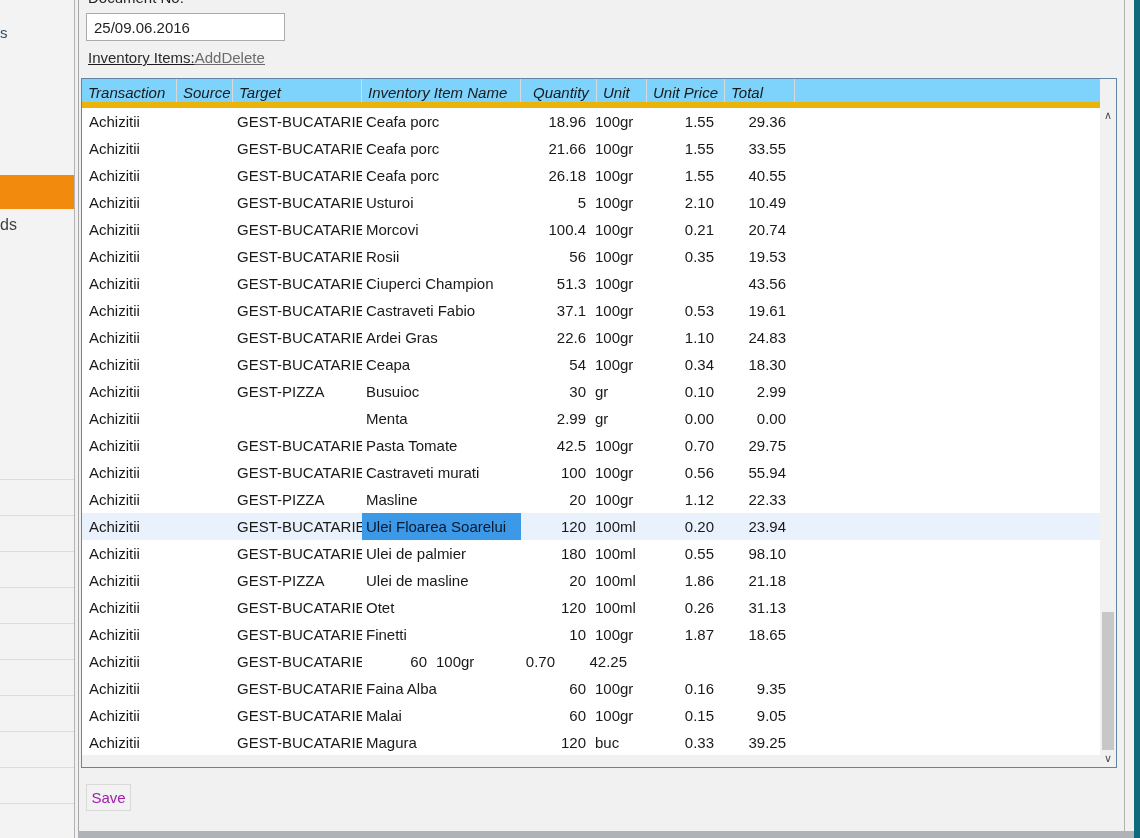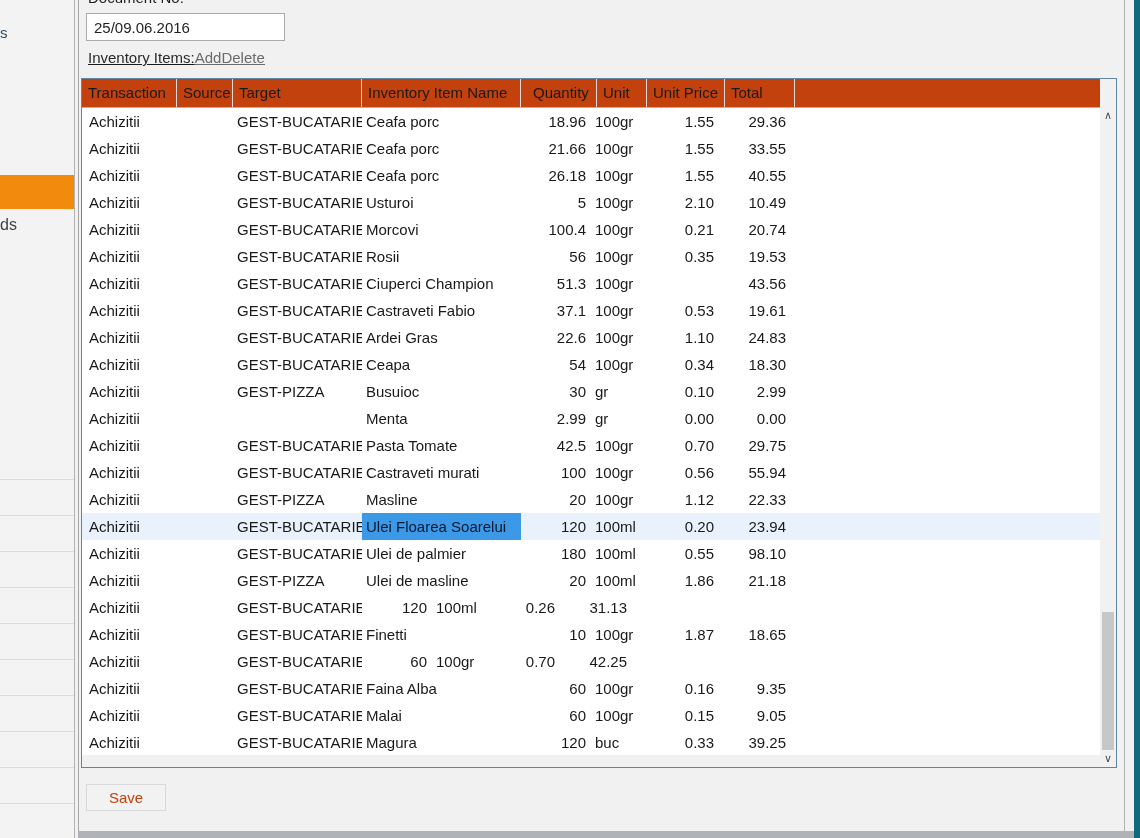--- a/index.html
+++ b/index.html
@@ -28,21 +28,21 @@
     font-size: 15px; color: #1f1f1f; padding: 0 0 0 7px; outline: none;
   }
   .inv-row { position: absolute; left: 88px; top: 49px; display: flex; align-items: baseline; text-decoration: underline; }
   .inv-label { color: #2b2b2b; }
   .link { color: #6b6b6b; text-decoration: underline; cursor: pointer; }
   
   .grid {
     position: absolute; left: 81px; top: 78px; width: 1036px; height: 690px;
     background: #fff; border: 1px solid #6186a5;
   }
-  .ghead { display: flex; height: 29px; background: #c2410c; border-bottom: 1px solid #eab308; }
+  .ghead { display: flex; height: 29px; background: #7dd3fc; border-bottom: 6px solid #eab308; font-style: italic; }
   .hcell {
     border-right: 1px solid #d9d9d9; padding-left: 6px;
     line-height: 28px; font-size: 15px; color: #1a1a1a; white-space: nowrap; overflow: hidden;
   }
   .gbody { position: relative; }
   .grow { display: flex; height: 27px; background: #fff; }
   .gcell {
     line-height: 27px; font-size: 15px; white-space: nowrap; overflow: hidden;
     padding-left: 4px; color: #191919;
   }
@@ -51,22 +51,22 @@
   .gcell.c7 { padding-right: 3px; }
   .hstrip { position: absolute; left: 0; bottom: 0; height: 12px; right: 16px; background: #f1f1f1; }
   
   .vsb { position: absolute; right: 0; top: 0; width: 16px; height: 100%; background: #f1f1f1; }
   .vsb .arrow { position: absolute; left: 0; width: 16px; text-align: center; color: #4d4d4d; font-size: 11px; line-height: 11px; cursor: default; }
   .vsb .up { top: 31px; }
   .vsb .down { bottom: 3px; }
   .vsb .thumb { position: absolute; left: 2px; top: 533px; width: 12px; height: 138px; background: #c7c7c7; }
   
   .save-btn {
-    position: absolute; left: 86px; top: 784px; width: 80px; height: 27px;
-    background: #f2f2f2; border: 1px solid #d9d9d9; color: #c2410c;
+    position: absolute; left: 86px; top: 784px; width: 45px; height: 27px;
+    background: #f2f2f2; border: 1px solid #d9d9d9; color: #a21caf;
     font-family: inherit; font-size: 15px; text-align: center; line-height: 25px;
   }
   .bottom-bar { position: absolute; left: 78px; top: 831px; width: 1056px; height: 7px; background: #afb3b7; }
   .right-line { position: absolute; left: 1124px; top: 0; width: 1px; height: 838px; background: #b2b2b2; }
   .edge-strip { position: absolute; left: 1134px; top: 0; width: 6px; height: 838px; }
 </style>
 </head>
 <body>
 
 <div class="sidebar">
@@ -288,20 +288,21 @@
         <div class="gcell c3" style="width: 159px;">Ulei de masline</div>
         <div class="gcell c4 r" style="width: 70px;">20</div>
         <div class="gcell c5" style="width: 50px;">100ml</div>
         <div class="gcell c6 r" style="width: 78px;">1.86</div>
         <div class="gcell c7 r" style="width: 70px;">21.18</div>
       </div>
       <div class="grow">
         <div class="gcell c0" style="width: 95px;">Achizitii</div>
         <div class="gcell c1" style="width: 56px;"></div>
         <div class="gcell c2" style="width: 129px;">GEST-BUCATARIE</div>
+        <div class="gcell c3" style="width: 159px;">Otet</div>
         <div class="gcell c4 r" style="width: 70px;">120</div>
         <div class="gcell c5" style="width: 50px;">100ml</div>
         <div class="gcell c6 r" style="width: 78px;">0.26</div>
         <div class="gcell c7 r" style="width: 70px;">31.13</div>
       </div>
       <div class="grow">
         <div class="gcell c0" style="width: 95px;">Achizitii</div>
         <div class="gcell c1" style="width: 56px;"></div>
         <div class="gcell c2" style="width: 129px;">GEST-BUCATARIE</div>
         <div class="gcell c3" style="width: 159px;">Finetti</div>

